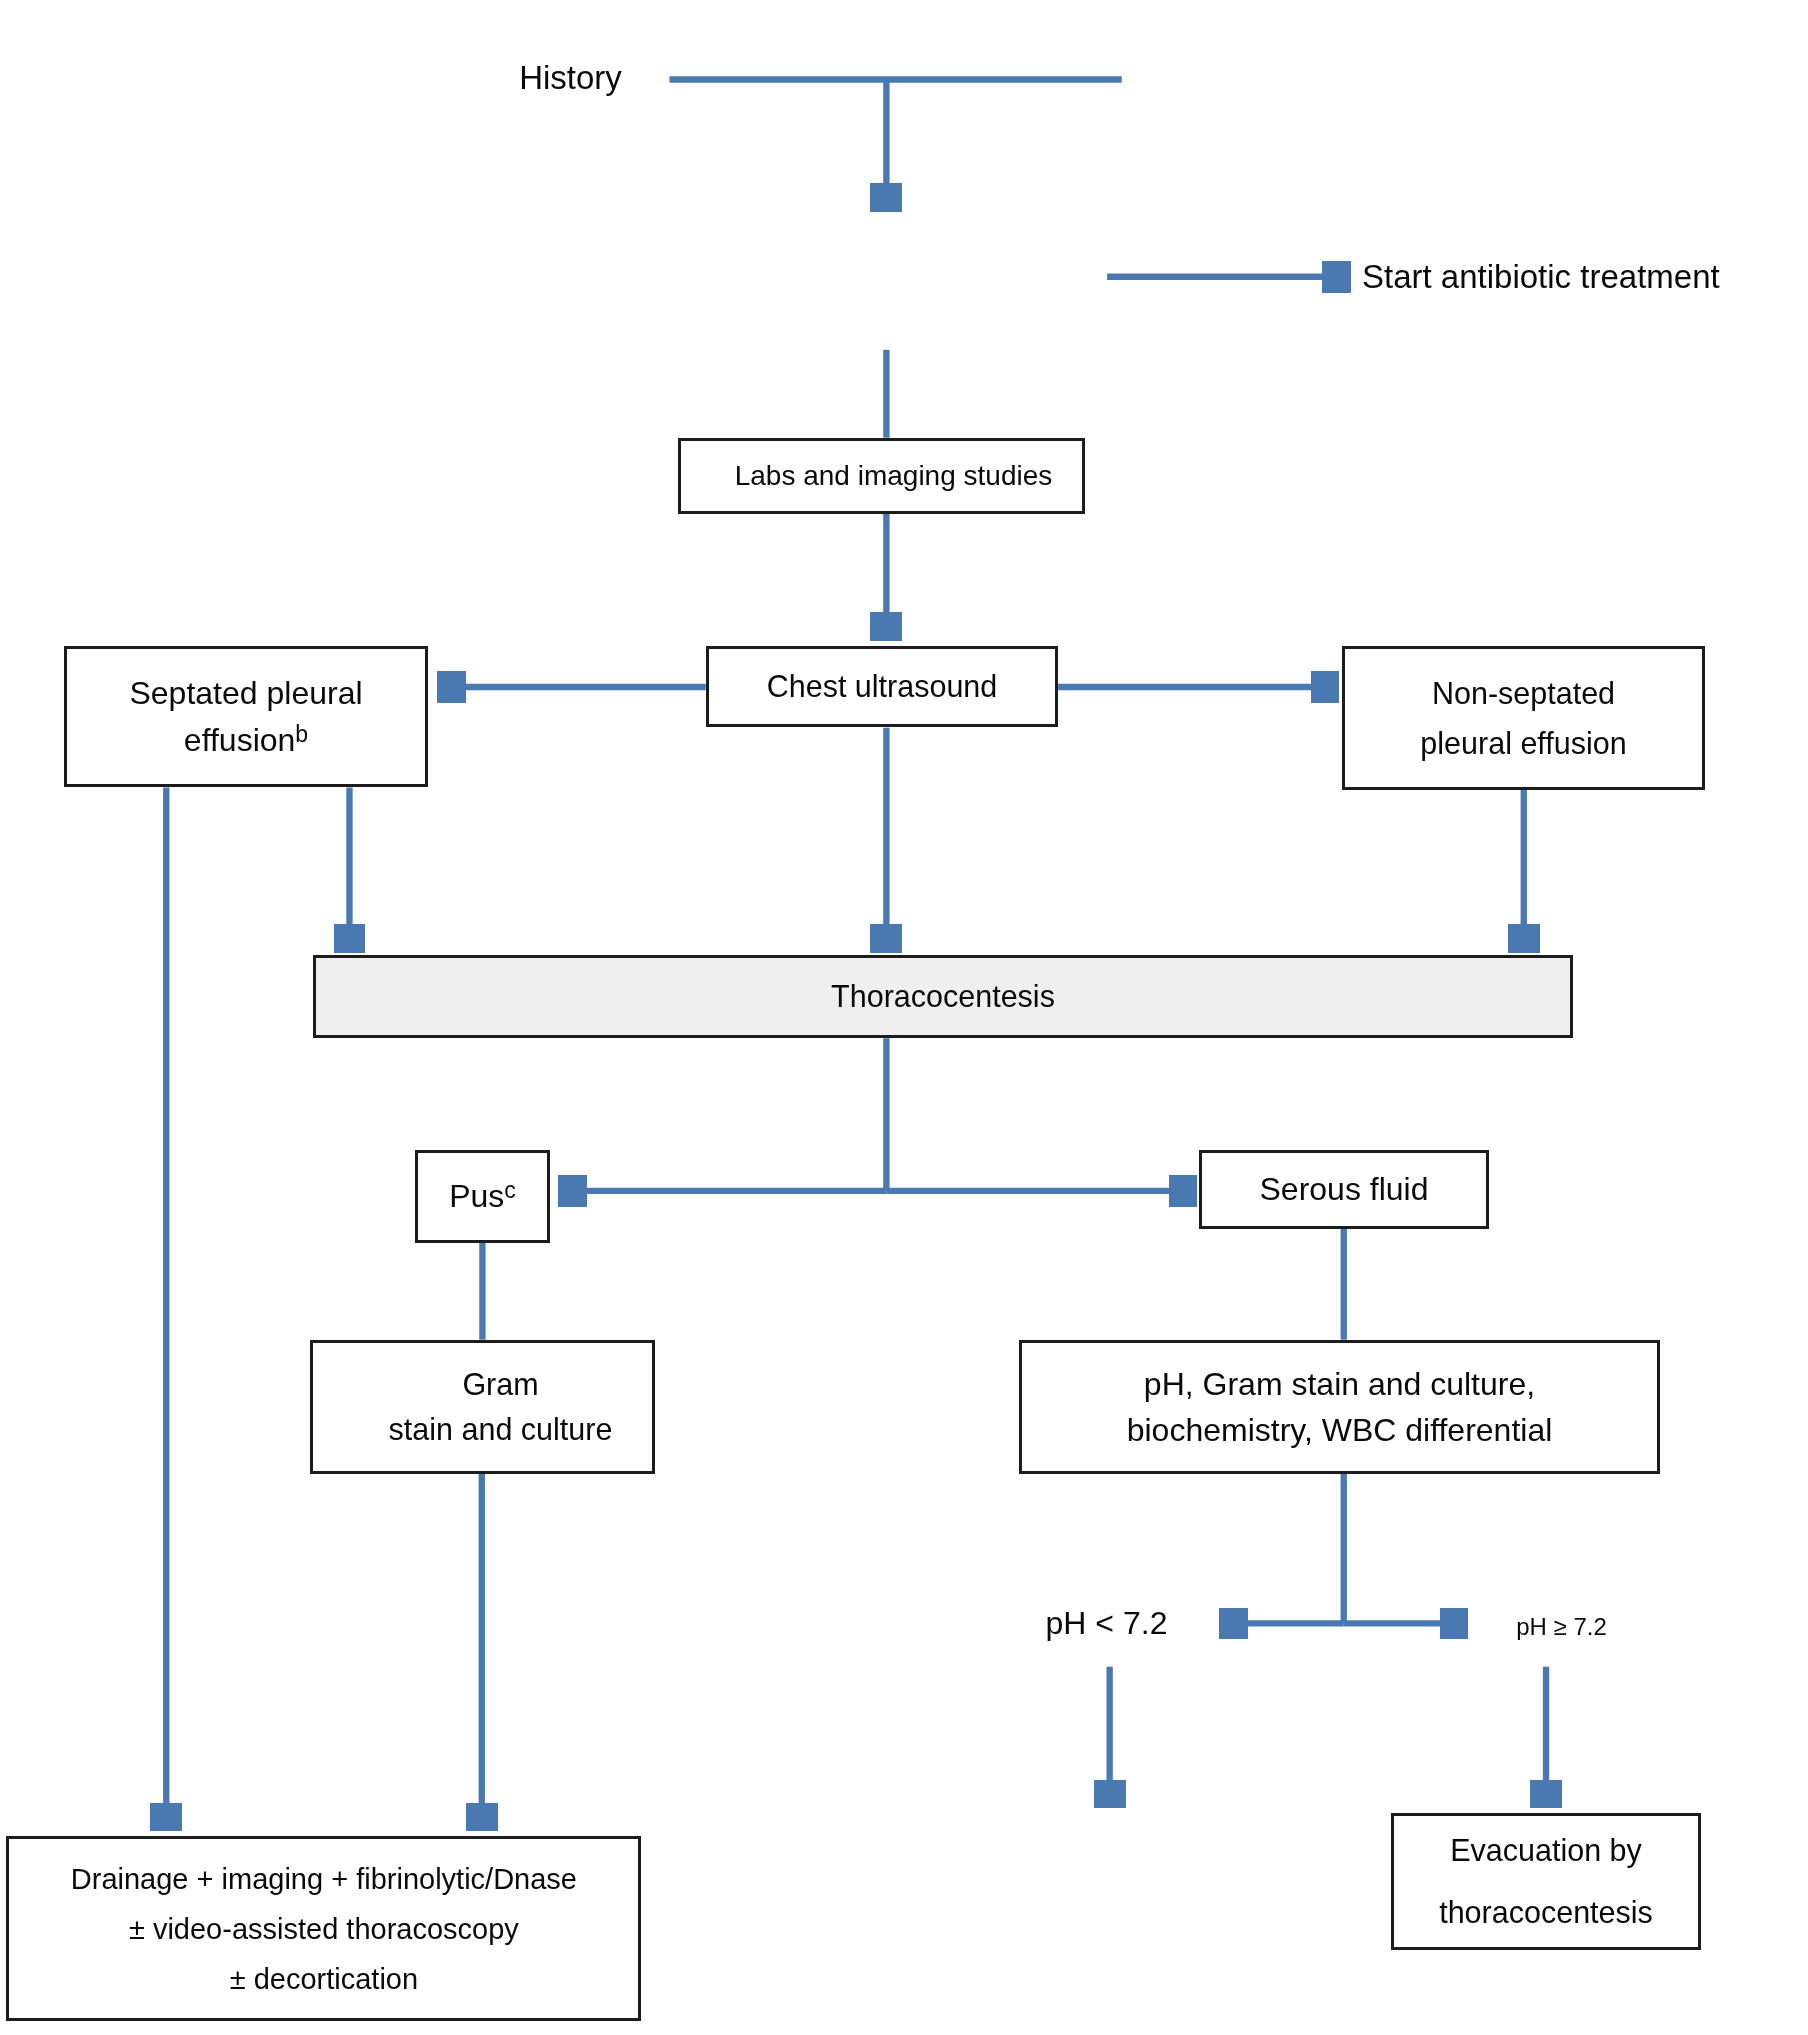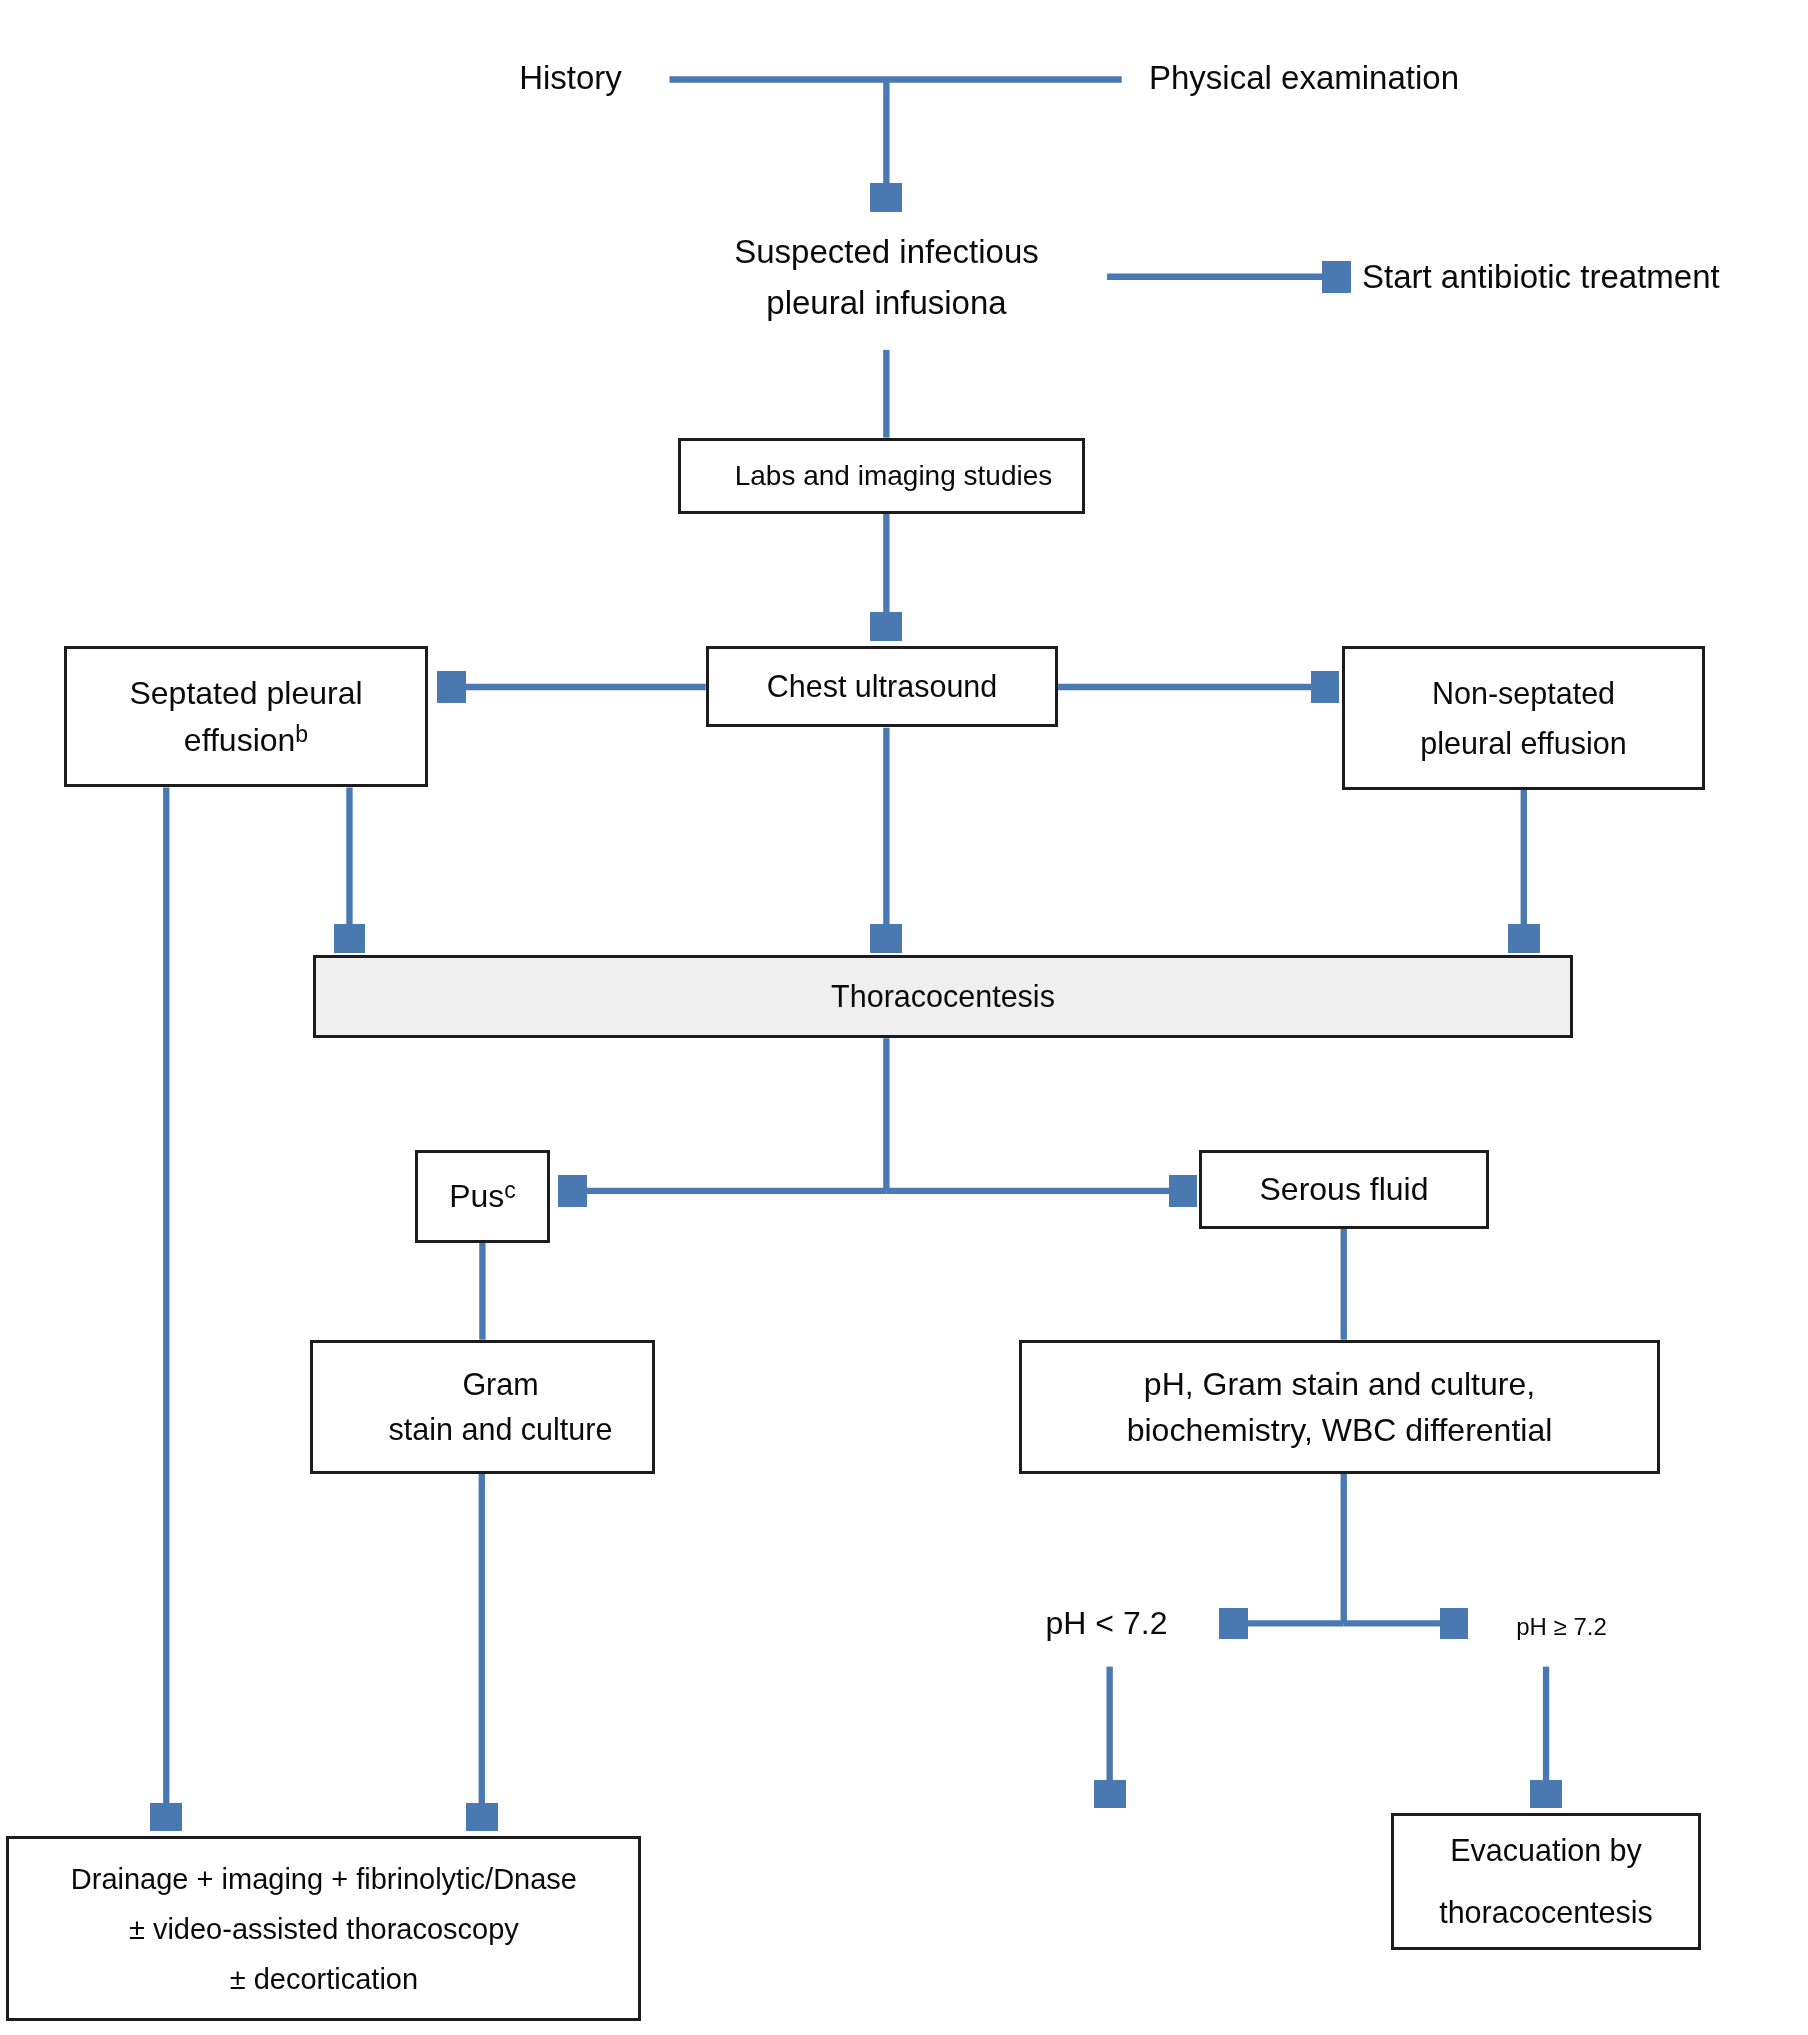--- a/index.html
+++ b/index.html
@@ -93,28 +93,21 @@
     <path d="M2112 2316 V2552"></path>
     <path d="M2112 2552 H1959" marker-end="url(#ah)"></path>
     <path d="M2112 2552 H2265" marker-end="url(#ah)"></path>
     <path d="M1744 2620 V2800" marker-end="url(#ah)"></path>
     <path d="M2430 2620 V2800" marker-end="url(#ah)"></path>
   </svg>
 
   <div class="lbl history">
       <span>History</span>
     </div>
-  <div class="lbl physical">
-      <span>Physical examination</span>
-    </div>
 
-  <div class="suspected">
-    <div>Suspected infectious</div>
-    <div>pleural infusiona</div>
-  </div>
 
   <div class="lbl antibiotic">
       <span>Start antibiotic treatment</span>
     </div>
 
   <div class="lbl phlow">
       <span>pH &lt; 7.2</span>
     </div>
   <div class="lbl phhigh">
       <span>pH ≥ 7.2</span>

